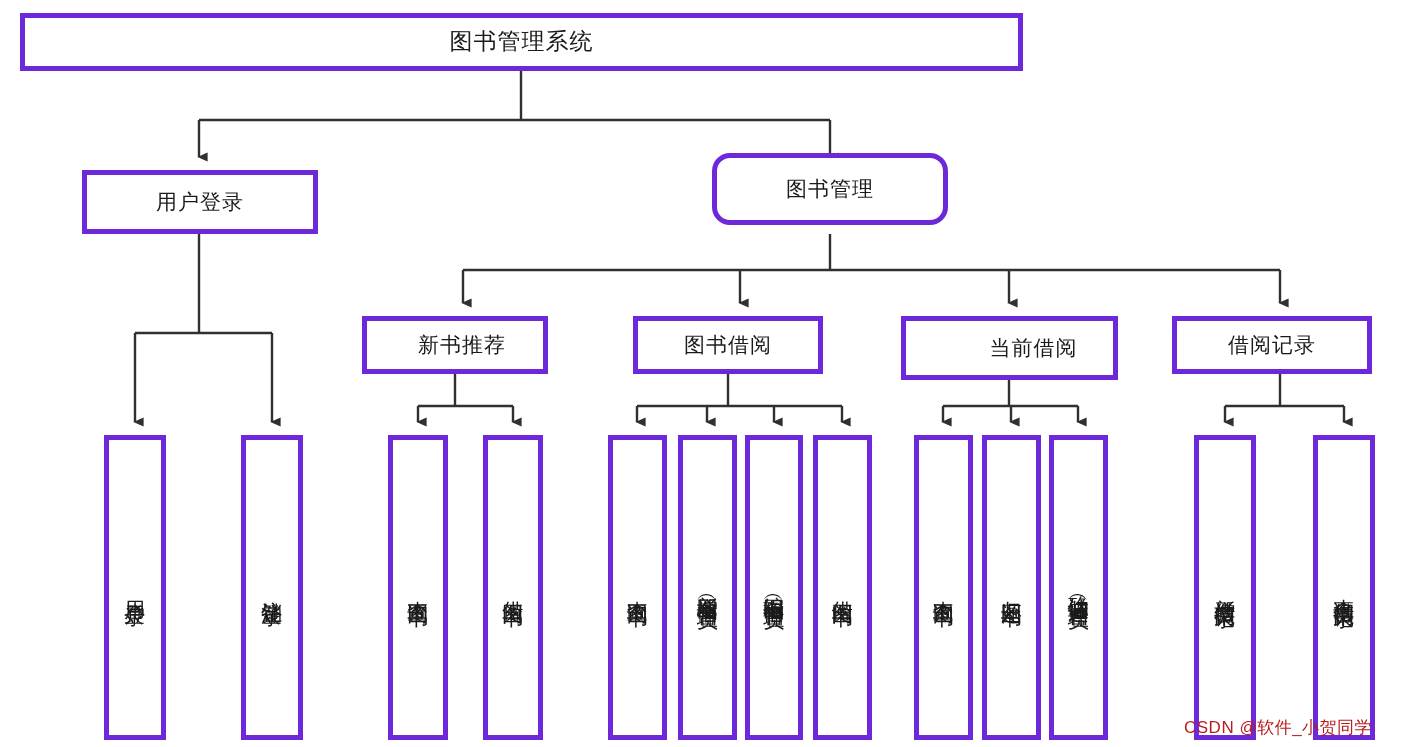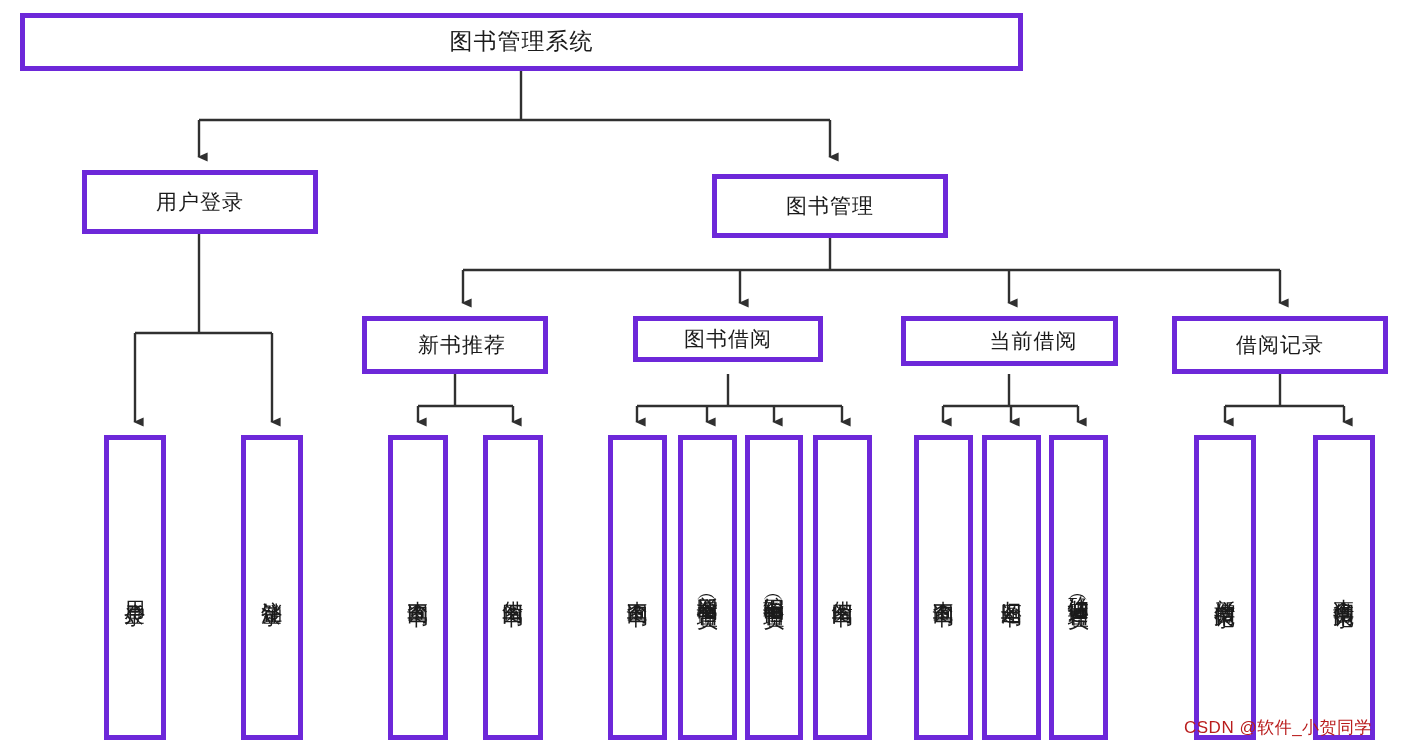--- a/index.html
+++ b/index.html
@@ -117,26 +117,26 @@
       <path d="M1280,374 L1280,406"></path>
       <path d="M1225,406 L1344,406"></path>
       <path d="M1225,406 L1225,422" marker-end="url(#arrow)"></path>
       <path d="M1344,406 L1344,422" marker-end="url(#arrow)"></path>
     </g>
   </svg>
 
   <div class="node horiz root" style="left: 20px; top: 13px; width: 1003px; height: 58px;">图书管理系统</div>
 
   <div class="node horiz" style="left: 82px; top: 170px; width: 236px; height: 64px;">用户登录</div>
-  <div class="node horiz" style="left: 712px; top: 174px; width: 236px; height: 64px;">图书管理</div>
+  <div class="node horiz" style="left: 712px; top: 153px; width: 236px; height: 72px; border-radius: 18px;">图书管理</div>
 
   <div class="node horiz" style="left: 362px; top: 316px; width: 186px; height: 58px; padding-left: 14px;">新书推荐</div>
-  <div class="node horiz" style="left: 633px; top: 316px; width: 190px; height: 46px;">图书借阅</div>
-  <div class="node horiz" style="left: 901px; top: 316px; width: 217px; height: 50px; padding-left: 48px;">当前借阅</div>
-  <div class="node horiz" style="left: 1172px; top: 316px; width: 216px; height: 58px;">借阅记录</div>
+  <div class="node horiz" style="left: 633px; top: 316px; width: 190px; height: 58px;">图书借阅</div>
+  <div class="node horiz" style="left: 901px; top: 316px; width: 217px; height: 64px; padding-left: 48px;">当前借阅</div>
+  <div class="node horiz" style="left: 1172px; top: 316px; width: 200px; height: 58px;">借阅记录</div>
 
   <div class="node vert" style="left: 104px; top: 435px; width: 62px; height: 305px;">
     <span class="vlabel">用户登录</span>
   </div>
   <div class="node vert" style="left: 241px; top: 435px; width: 62px; height: 305px;">
     <span class="vlabel">注销登录</span>
   </div>
   <div class="node vert" style="left: 388px; top: 435px; width: 60px; height: 305px;">
     <span class="vlabel">查询图书</span>
   </div>

